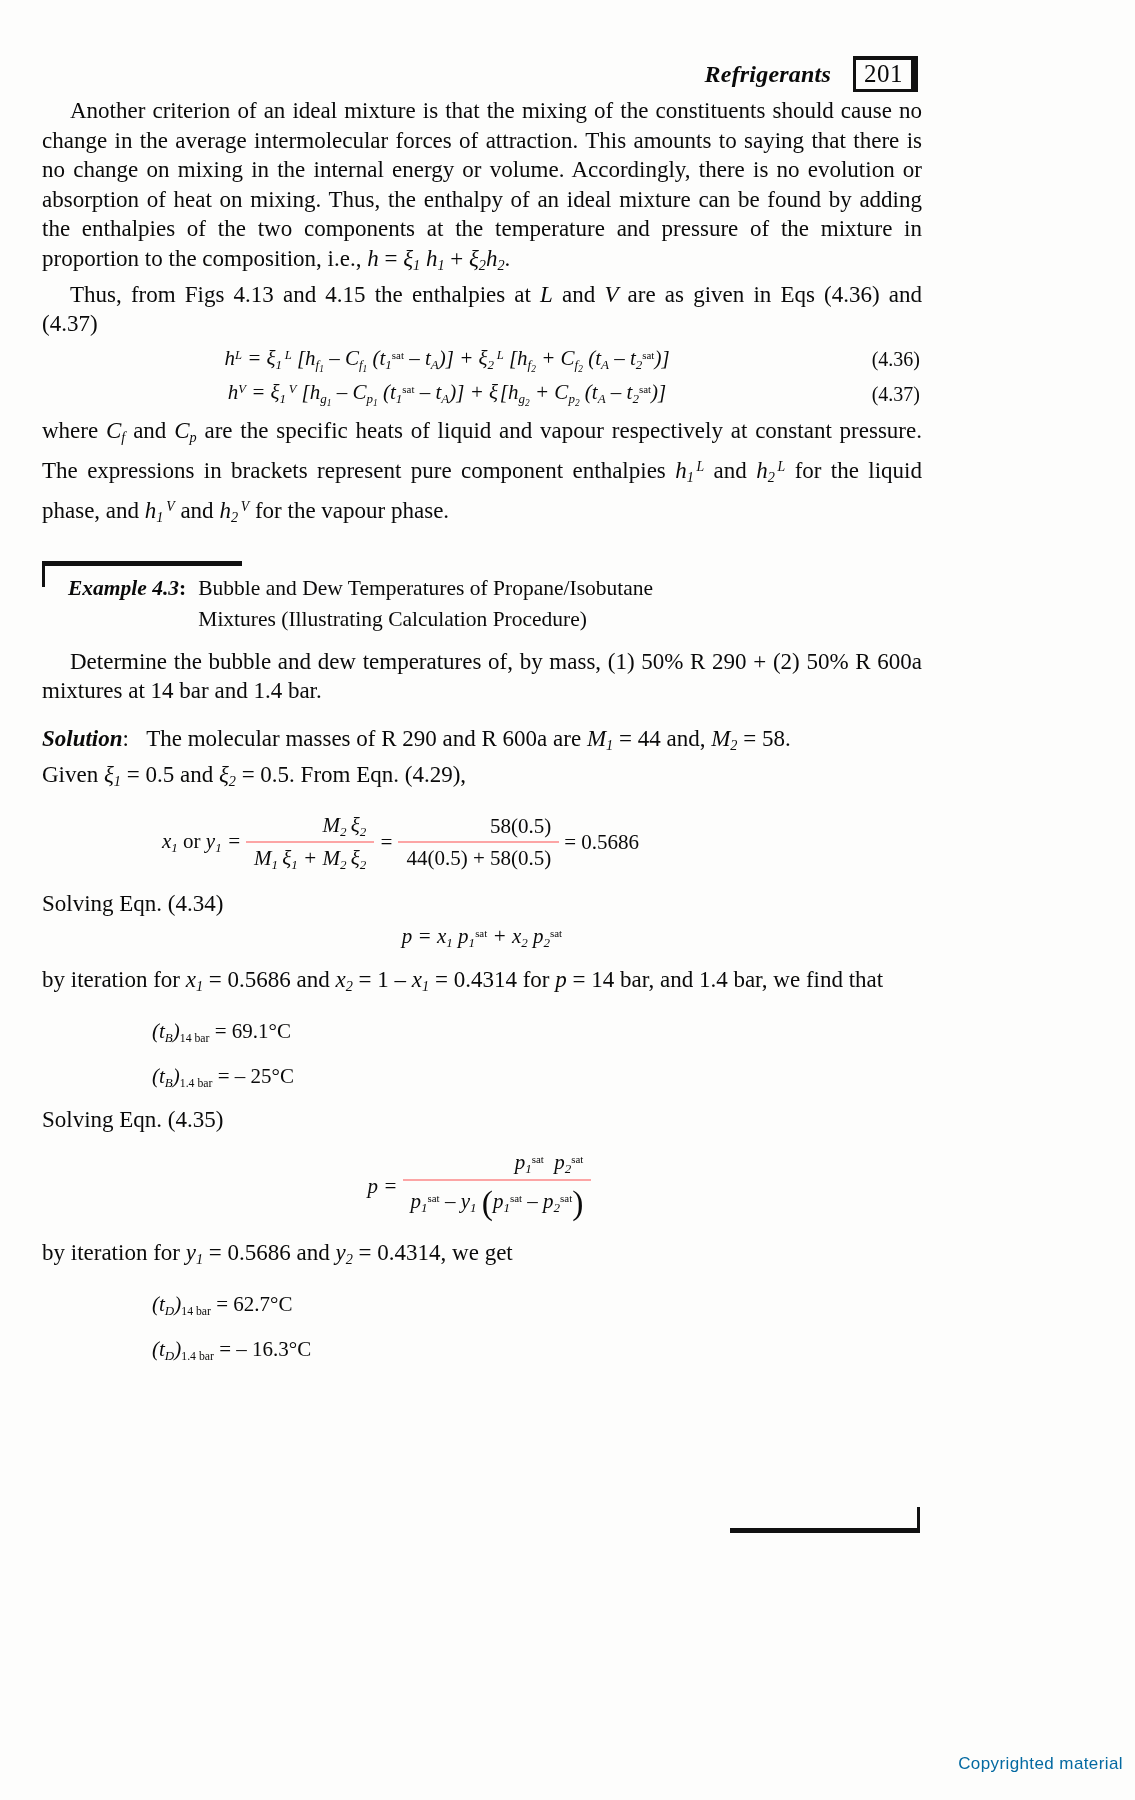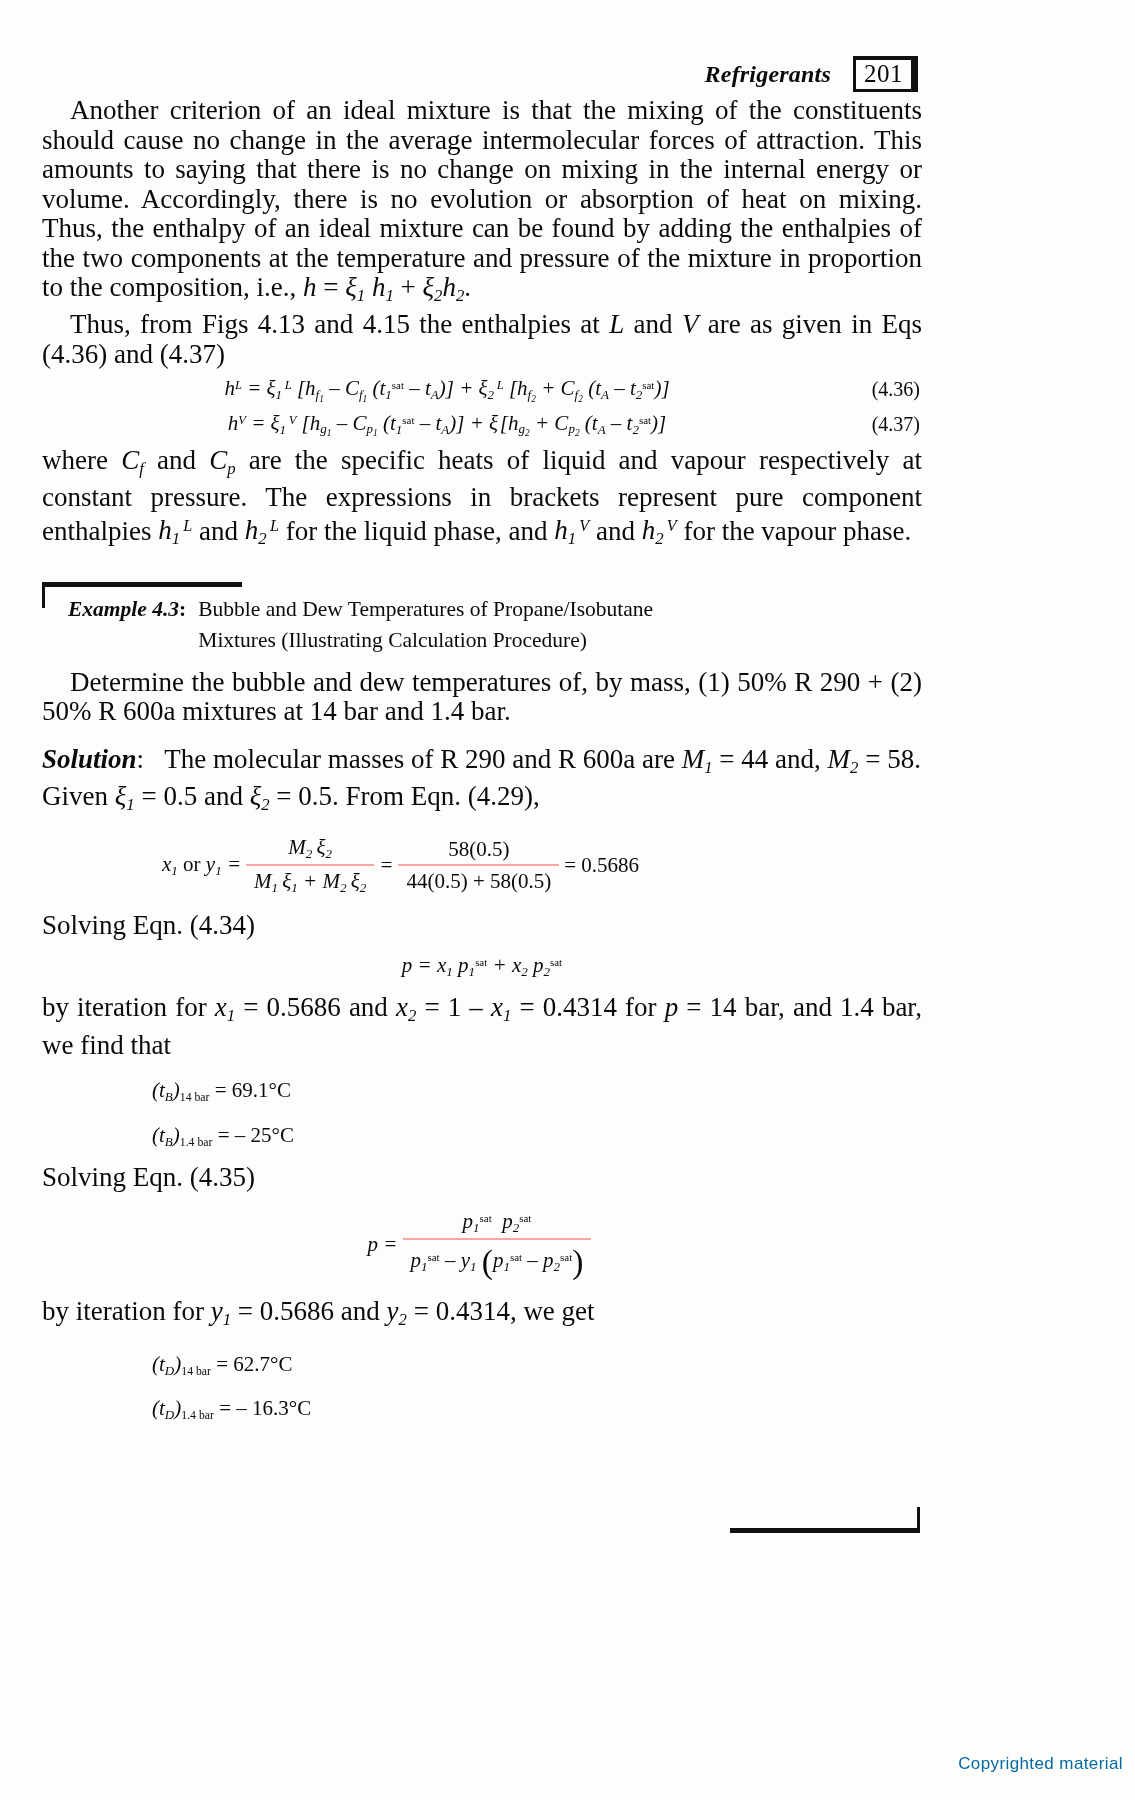--- a/index.html
+++ b/index.html
@@ -49,21 +49,21 @@
     padding: 1px 8px 2px 8px;
     font-weight: normal;
     font-size: 25px;
     line-height: 1.05;
     letter-spacing: .5px;
     position: relative;
   }
 
   
   p.body {
-    font-size: 27px;
+    font-size: 23px;
     line-height: 29.5px;
     text-align: justify;
     margin: 0;
     hyphens: none;
   }
   p.indent { text-indent: 28px; }
   .it { font-style: italic; }
   sub {
     font-size: .62em;
     vertical-align: -.28em;
@@ -155,21 +155,21 @@
   .sub-unit {
     font-size: .56em;
     vertical-align: -.3em;
     font-style: normal;
   }
 
   
   .frac {
     display: inline-flex;
     flex-direction: column;
-    align-items: center;
+    align-items: flex-end;
     vertical-align: middle;
     margin: 0 5px;
   }
   .frac .num { padding: 0 8px 2px 8px; }
   .frac .den {
     padding: 3px 8px 0 8px;
     border-top: 2px solid #fca5a5;
   }
   .paren-big {
     font-size: 1.6em;
@@ -276,21 +276,21 @@
       <span class="eq-body">=</span>
       <span class="frac">
         <span class="num" style="font-style:normal">58(0.5)</span>
         <span class="den" style="font-style:normal">44(0.5) + 58(0.5)</span>
       </span>
       <span class="eq-body" style="font-style:normal">=&nbsp;<span>0.5686</span></span>
     </div>
 
     <p class="body" style="margin-top:16px">Solving Eqn. (4.34)</p>
 
-    <div class="eq-row" style="margin-top:12px">
+    <div class="eq-row" style="margin-top:6px">
       <span class="eq-body">
         p = x<sub>1</sub> p<sub>1</sub><span class="sat">sat</span> + x<sub>2</sub> p<sub>2</sub><span class="sat">sat</span>
       </span>
     </div>
 
     <p class="body" style="margin-top:14px">
       <span>by iteration for&nbsp;</span><span class="it">x<sub>1</sub></span><span> = </span><span>0.5686</span><span> and </span><span class="it">x<sub>2</sub></span><span> = 1 – </span><span class="it">x<sub>1</sub></span><span> = </span><span>0.4314</span><span> for </span><span class="it">p</span><span> = </span><span>14 bar</span><span>, and </span><span>1.4 bar</span><span>, we find that</span>
     </p>
 
     <div class="res-line">

